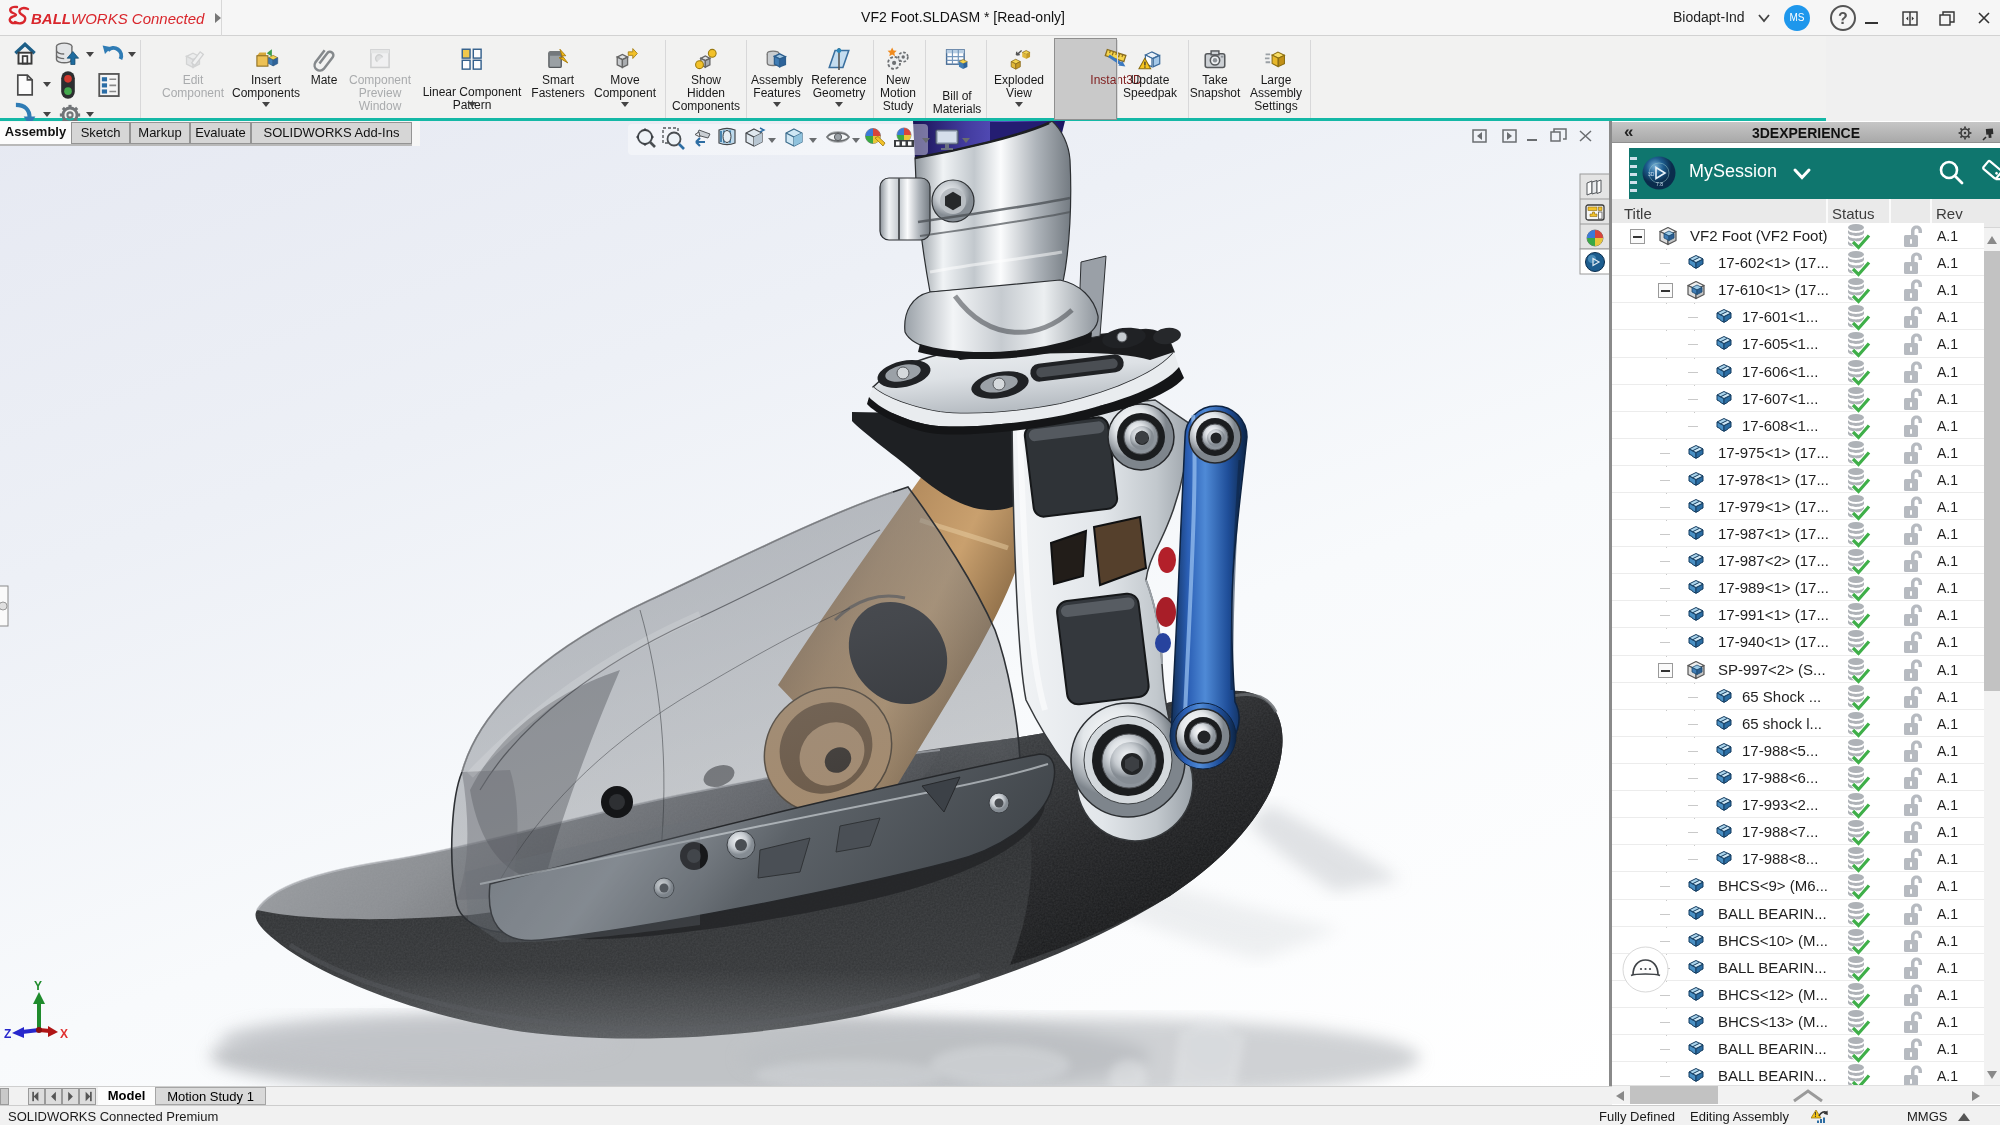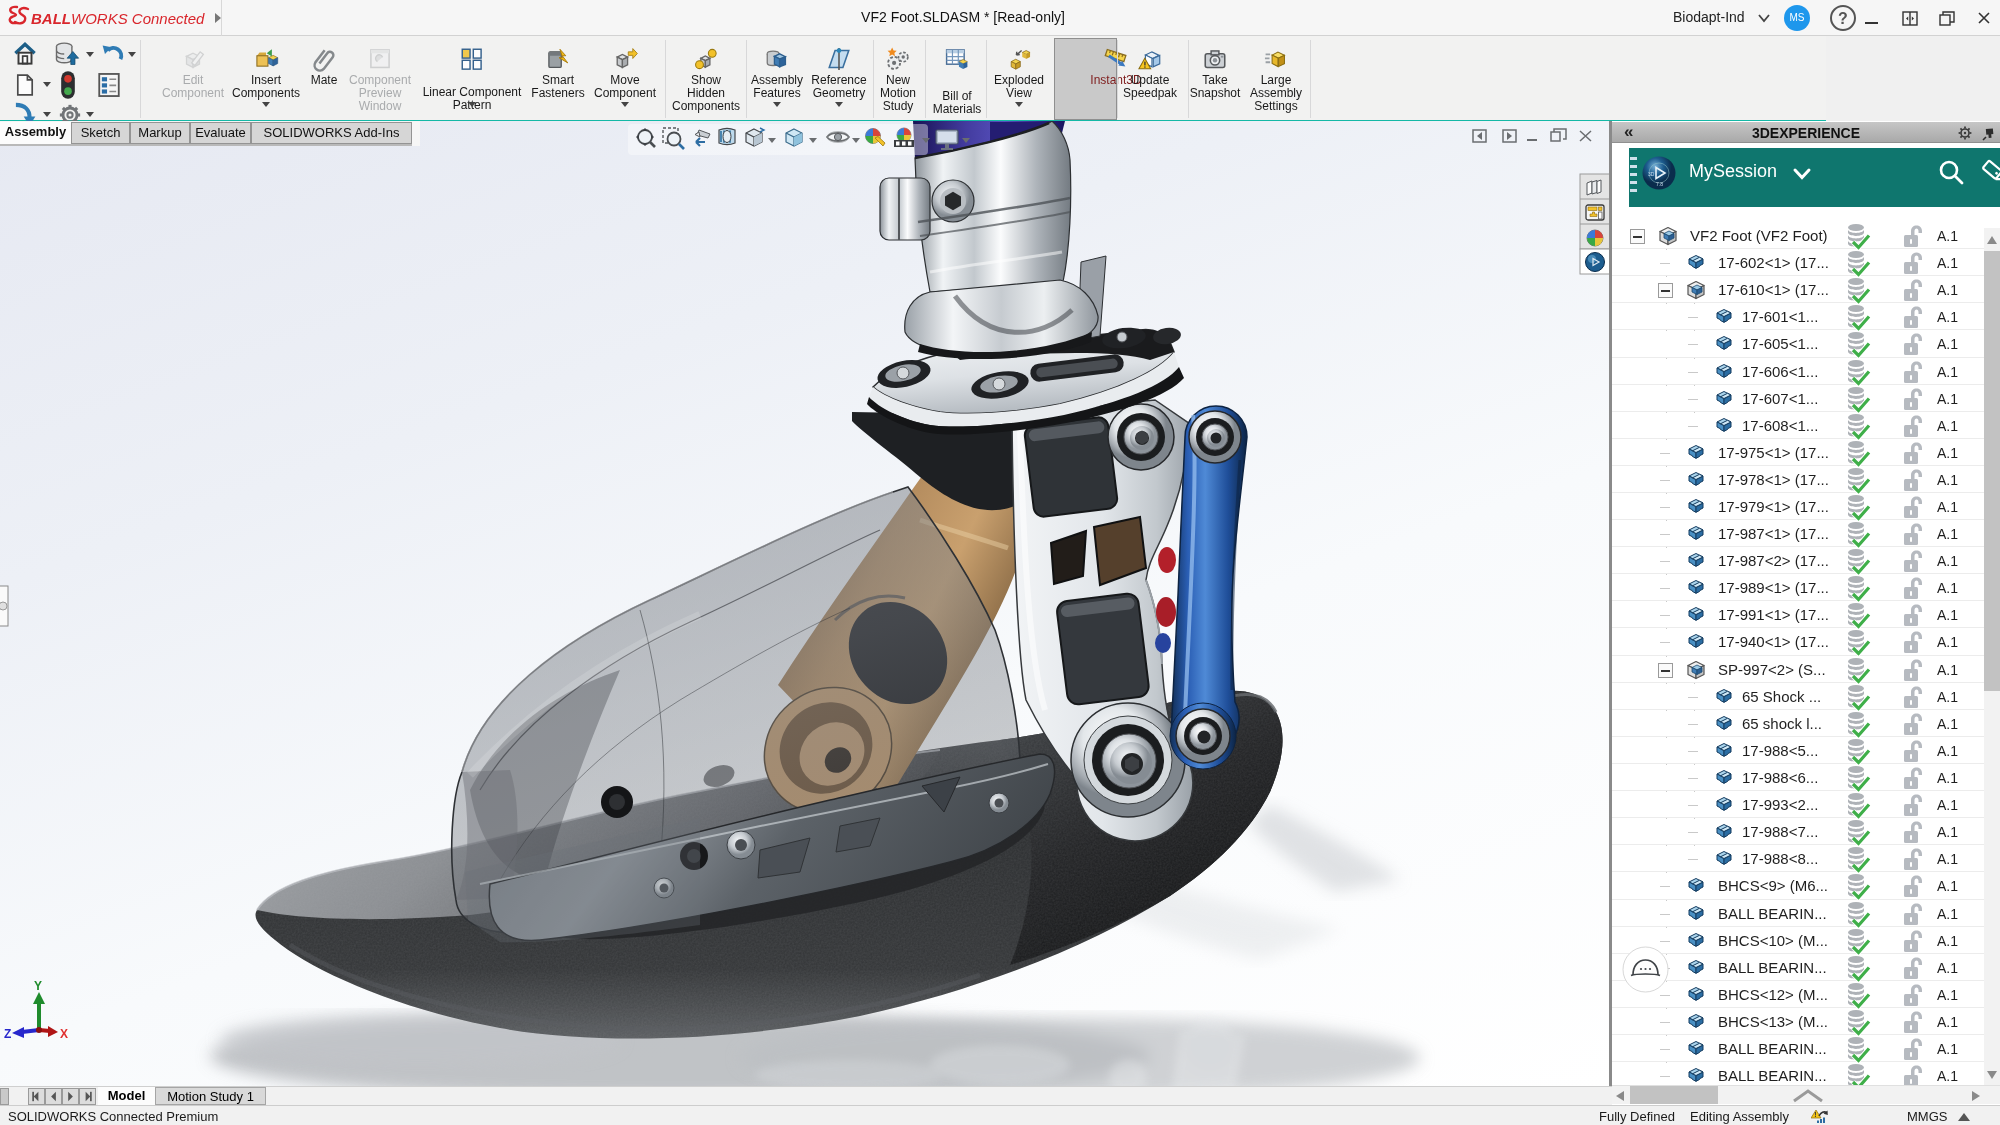--- a/index.html
+++ b/index.html
@@ -1,18 +1,18 @@
 <!DOCTYPE html>
 <html><head><meta charset="utf-8"><title>VF2 Foot.SLDASM</title><style>
 *{margin:0;padding:0;box-sizing:border-box;}
 html,body{width:2000px;height:1125px;overflow:hidden;font-family:"Liberation Sans",sans-serif;}
 body{position:relative;background:#f0f0f0;}
 .abs{position:absolute;}
 #titlebar{left:0;top:0;width:2000px;height:36px;background:#f6f6f6;border-bottom:1px solid #d2d2d2;}
-#ribbon{left:0;top:36px;width:1826px;height:85px;background:#f2f2f1;border-bottom:1px solid #14b8a6;}
+#ribbon{left:0;top:36px;width:1826px;height:85px;background:#f2f2f1;border-bottom:3px solid #14b8a6;}
 .rbtn{position:absolute;text-align:center;font-size:12px;line-height:13px;color:#1a1a1a;}
 .rbtn svg{display:block;margin:0 auto;}
 .rsep{position:absolute;top:4px;height:78px;width:1px;background:#d8d8d9;}
 .dd{position:absolute;width:0;height:0;border-left:4px solid transparent;border-right:4px solid transparent;border-top:5px solid #444;}
 #tabrow{left:0;top:121px;width:420px;height:25px;background:#f6f6f6;z-index:5;}
 .tab{position:absolute;top:1px;height:22px;background:#d6d6d6;border:1px solid #949494;font-size:13px;color:#111;text-align:center;line-height:20px;}
 .tab.active{background:#fcfcfc;border:none;font-weight:bold;}
 #viewport{left:0;top:121px;width:1610px;height:965px;background:linear-gradient(160deg,#e6e9f2 0%,#edf0f6 30%,#f8fafc 60%,#ffffff 100%);overflow:hidden;}
 #panel{left:1612px;top:121px;width:388px;height:984px;background:#ffffff;}
 #bottombar{left:0;top:1086px;width:1612px;height:19px;background:#f1f1f1;border-top:1px solid #cfcfcf;}
@@ -828,20 +828,28 @@
         <line x1="18" y1="18" x2="25" y2="25" stroke="#fff" stroke-width="2.8" stroke-linecap="round"></line>
       </svg>
       <svg class="abs" style="left:352px;top:11px" width="28" height="26" viewBox="0 0 28 26">
         <g transform="rotate(40 14 13)">
           <rect x="2" y="8" width="17" height="10" rx="1.5" fill="none" stroke="#fff" stroke-width="2.2"></rect>
           <path d="M19 8 L25 13 L19 18" fill="none" stroke="#fff" stroke-width="2.2"></path>
           <circle cx="16" cy="13" r="1.4" fill="#fff"></circle>
         </g>
       </svg>
     </div>
+    <div class="abs" style="left:0;top:78px;width:388px;height:29px;background:#eaeaea;border-bottom:1px solid #d6d6d6">
+      <span class="abs" style="left:12px;top:6px;font-size:15px;color:#3c3c3c">Title</span>
+      <span class="abs" style="left:220px;top:6px;font-size:15px;color:#3c3c3c">Status</span>
+      <span class="abs" style="left:324px;top:6px;font-size:15px;color:#3c3c3c">Rev</span>
+      <div class="abs" style="left:214px;top:0;width:2px;height:29px;background:#fbfbfb"></div>
+      <div class="abs" style="left:277px;top:0;width:2px;height:29px;background:#fbfbfb"></div>
+      <div class="abs" style="left:318px;top:0;width:2px;height:29px;background:#fbfbfb"></div>
+    </div>
     <div class="abs" style="left:0;top:102px;width:372px;height:862px;overflow:hidden;background:#fff">
       <div class="abs" style="left:54px;top:14px;width:1px;height:837px;background:#c9c9c9"></div>
       <div class="abs" style="left:82px;top:68px;width:1px;height:137px;background:#c9c9c9"></div>
       <div class="abs" style="left:82px;top:447px;width:1px;height:190px;background:#c9c9c9"></div>
       <div class="trow" style="top:0px;height:26px">
         <div class="abs" style="left:18px;top:6px;width:15px;height:15px;background:#fafafa;border:1px solid #9a9a9a"></div>
         <div class="abs" style="left:21px;top:13px;width:9px;height:1.5px;background:#333"></div>
         <div class="abs" style="left:44px;top:1px"><svg width="24" height="24" viewBox="0 0 24 24">
             <g stroke-linejoin="round">
               <path d="M4 7.5 L12 3.5 L20 7.5 L12 11.5 Z" fill="#f0f0f0" stroke="#555" stroke-width="1.2"></path>

